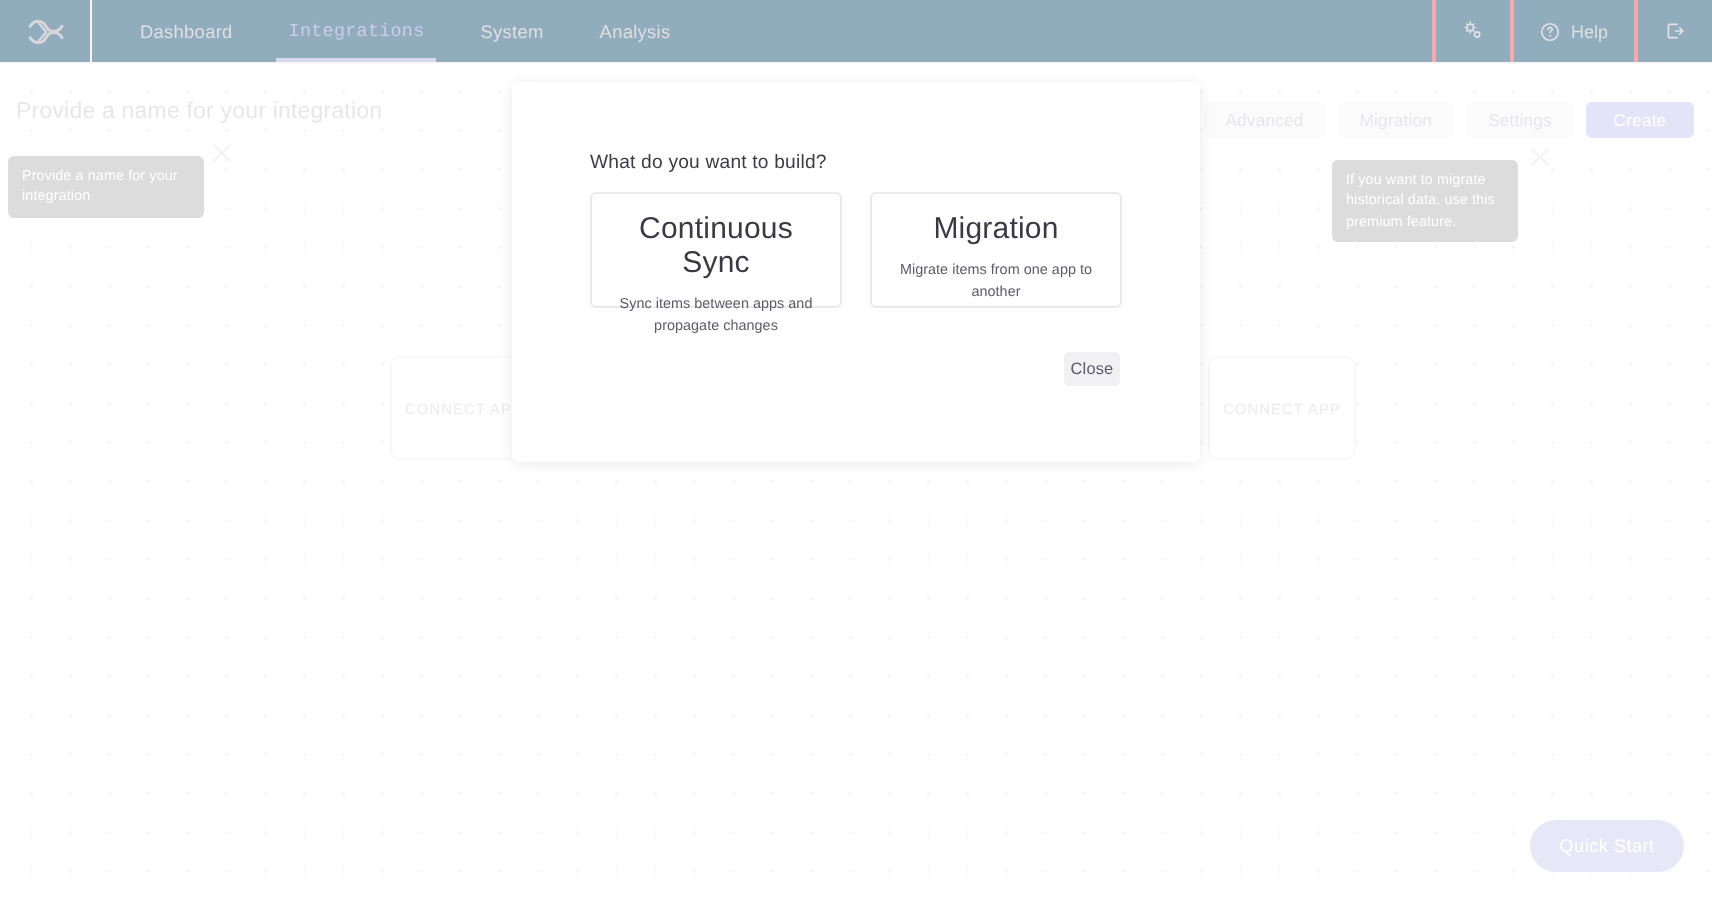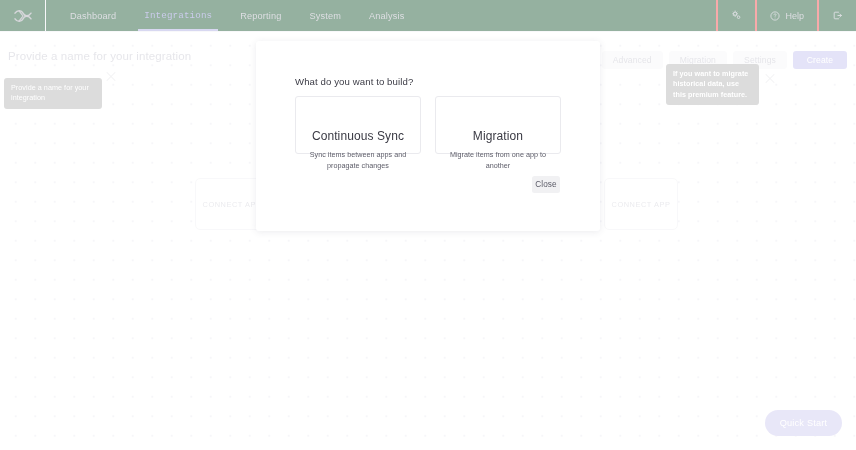--- a/index.html
+++ b/index.html
@@ -26,21 +26,21 @@
     background-image: radial-gradient(#ececf2 0.9px, transparent 1px);
     background-size: 19.5px 19.5px;
     background-position: 6px 4px;
   }
 
   
   .topbar {
     position: absolute;
     left: 0; top: 0;
     width: 856px; height: 32px;
-    background: #14532d;
+    background: #0c4a6e;
     border-bottom: 1px solid #f0f0f3;
     display: flex;
     align-items: stretch;
     z-index: 40;
   }
   .logo-cell {
     width: 46px;
     display: flex;
     align-items: center;
     justify-content: center;
@@ -127,21 +127,21 @@
     background: #b1b1b1;
     color: #ffffff;
     border-radius: 3px;
     padding: 5px 7px;
     font-size: 7.2px;
     line-height: 1.45;
     letter-spacing: 0.05px;
     z-index: 30;
   }
   .tt-name { left: 4px; top: 78px; width: 98px; }
-  .tt-migration { left: 666px; top: 64px; width: 93px; font-weight: bold; }
+  .tt-migration { left: 666px; top: 80px; width: 93px; }
   .tt-connect {
     left: 194px; top: 239px;
     width: 98px;
     padding: 5px 7px;
     text-align: left;
   }
 
   .close-x {
     position: absolute;
     width: 14px; height: 14px;
@@ -230,25 +230,24 @@
     width: 126px;
     height: 58px;
     border: 1px solid #eaeaee;
     border-radius: 3px;
     background: #ffffff;
     padding: 9px 10px 0 10px;
     text-align: center;
     cursor: pointer;
   }
   .option-card .oc-title {
-    font-size: 12px;
+    font-size: 15px;
     color: #3a3a44;
     letter-spacing: 0.1px;
     margin-bottom: 7px;
-    margin-top: 23px;
   }
   .option-card .oc-desc {
     font-size: 7.2px;
     color: #5c5c68;
     line-height: 1.5;
     letter-spacing: 0.02px;
   }
   .modal-close-btn {
     position: absolute;
     right: 40px; bottom: 38px;
@@ -280,23 +279,20 @@
     </div>
 
     <div class="nav-tabs">
       <div class="nav-tab">
         <span>Dashboard</span>
       </div>
       <div class="nav-tab active">
         <span>Integrations</span>
       </div>
       <div class="nav-tab">
-        <span>Reporting</span>
-      </div>
-      <div class="nav-tab">
         <span>System</span>
       </div>
       <div class="nav-tab">
         <span>Analysis</span>
       </div>
     </div>
 
     <div class="topbar-spacer"></div>
 
     <div class="topbar-right">

